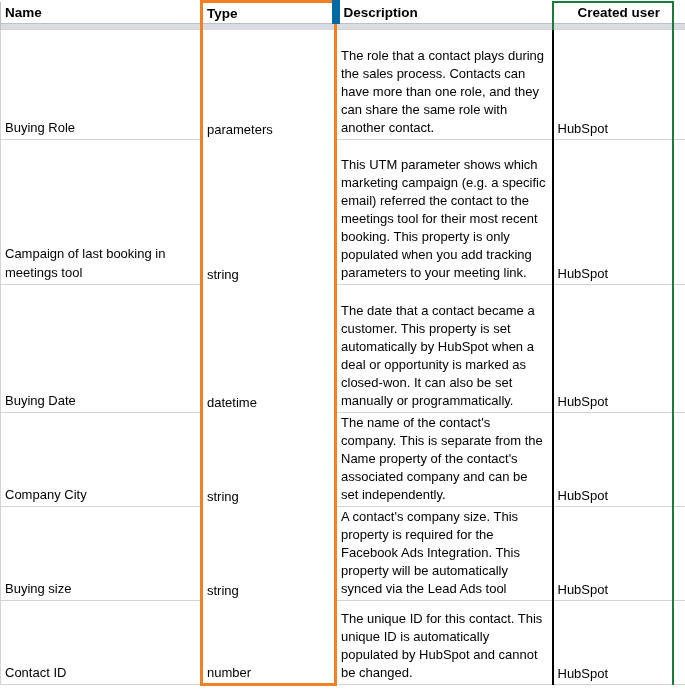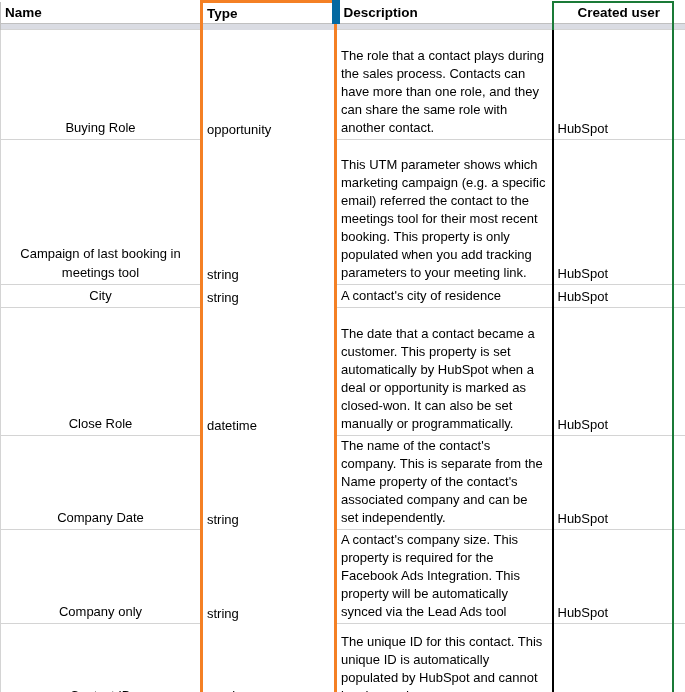--- a/index.html
+++ b/index.html
@@ -127,21 +127,21 @@
     border-bottom-color: #d4d4d4;
   }
   tbody td.cell-next {
     border-left: none;
     padding-left: 2px;
     font-weight: bold;
     overflow: hidden;
     white-space: nowrap;
   }
   tbody td.cell-desc { line-height: 18px; }
-  tbody td.cell-name { line-height: 19px; text-align: center; }
+  tbody td.cell-name { line-height: 19px; }
 
   .clip { display: block; overflow: hidden; }
 </style>
 </head>
 <body>
 
 <div id="sheet">
   <table class="grid">
     <colgroup>
       <col class="c-name">
@@ -179,55 +179,48 @@
         <td></td>
         <td class="band-type"></td>
         <td></td>
         <td class="band-user"></td>
         <td></td>
       </tr>
     </thead>
     <tbody id="tbody">
         <tr style="height: 110px;">
           <td class="cell-name">Buying Role</td>
-          <td class="cell-type">opportunity</td>
+          <td class="cell-type">parameters</td>
           <td class="cell-desc">The role that a contact plays during the sales process. Contacts can have more than one role, and they can share the same role with another contact.</td>
           <td class="cell-user">HubSpot</td>
           <td class="cell-next"></td>
         </tr>
         <tr style="height: 145px;">
           <td class="cell-name">Campaign of last booking in meetings tool</td>
           <td class="cell-type">string</td>
           <td class="cell-desc">This UTM parameter shows which marketing campaign (e.g. a specific email) referred the contact to the meetings tool for their most recent booking. This property is only populated when you add tracking parameters to your meeting link.</td>
           <td class="cell-user">HubSpot</td>
           <td class="cell-next"></td>
         </tr>
-        <tr style="height: 20px;">
-          <td class="cell-name">City</td>
-          <td class="cell-type">string</td>
-          <td class="cell-desc">A contact's city of residence</td>
-          <td class="cell-user">HubSpot</td>
-          <td class="cell-next"></td>
-        </tr>
         <tr style="height: 128px;">
-          <td class="cell-name">Close Role</td>
+          <td class="cell-name">Buying Date</td>
           <td class="cell-type">datetime</td>
           <td class="cell-desc">The date that a contact became a customer. This property is set automatically by HubSpot when a deal or opportunity is marked as closed-won. It can also be set manually or programmatically.</td>
           <td class="cell-user">HubSpot</td>
           <td class="cell-next"></td>
         </tr>
         <tr style="height: 90px;">
-          <td class="cell-name">Company Date</td>
+          <td class="cell-name">Company City</td>
           <td class="cell-type">string</td>
           <td class="cell-desc">The name of the contact's company. This is separate from the Name property of the contact's associated company and can be set independently.</td>
           <td class="cell-user">HubSpot</td>
           <td class="cell-next"></td>
         </tr>
         <tr style="height: 90px;">
-          <td class="cell-name">Company only</td>
+          <td class="cell-name">Buying size</td>
           <td class="cell-type">string</td>
           <td class="cell-desc">A contact's company size. This property is required for the Facebook Ads Integration. This property will be automatically synced via the Lead Ads tool</td>
           <td class="cell-user">HubSpot</td>
           <td class="cell-next"></td>
         </tr>
         <tr class="last-sel" style="height: 84px;">
           <td class="cell-name">Contact ID</td>
           <td class="cell-type">number</td>
           <td class="cell-desc">The unique ID for this contact. This unique ID is automatically populated by HubSpot and cannot be changed.</td>
           <td class="cell-user">HubSpot</td>

